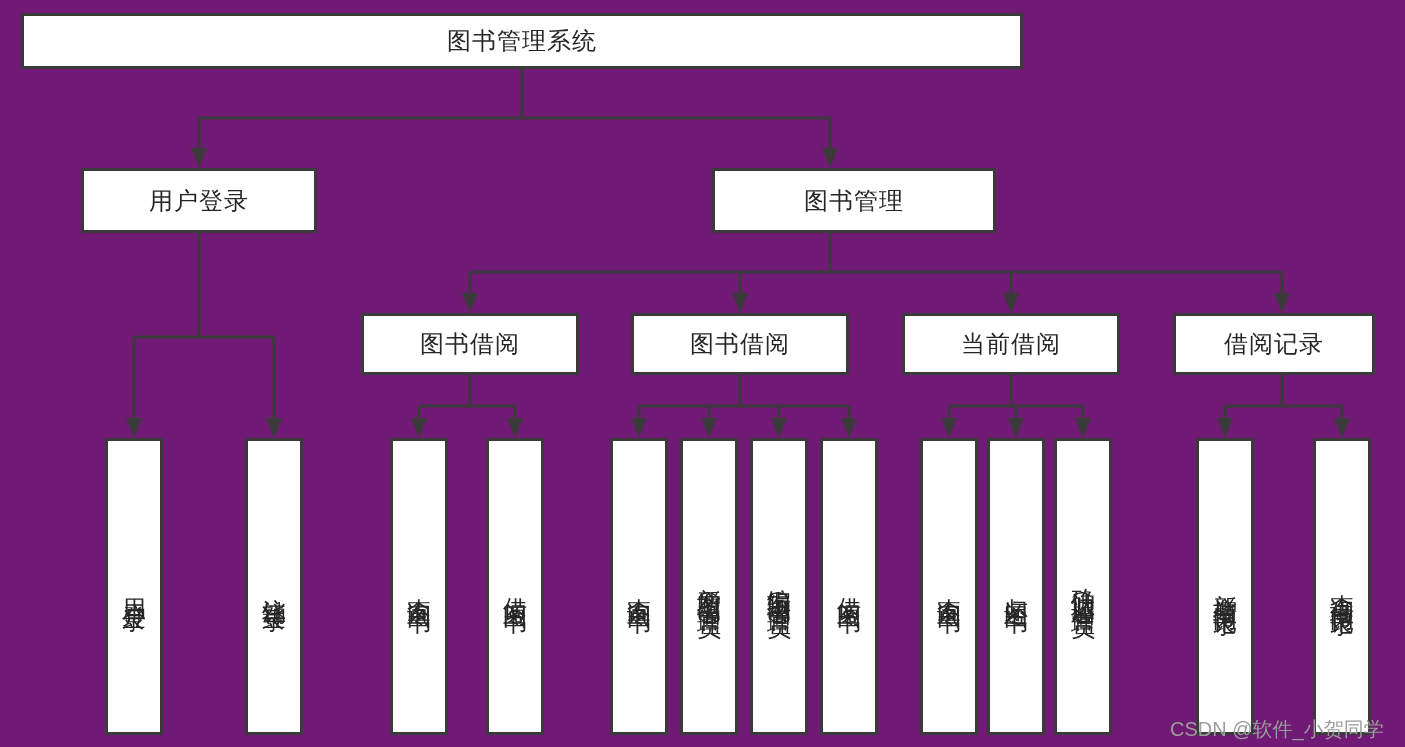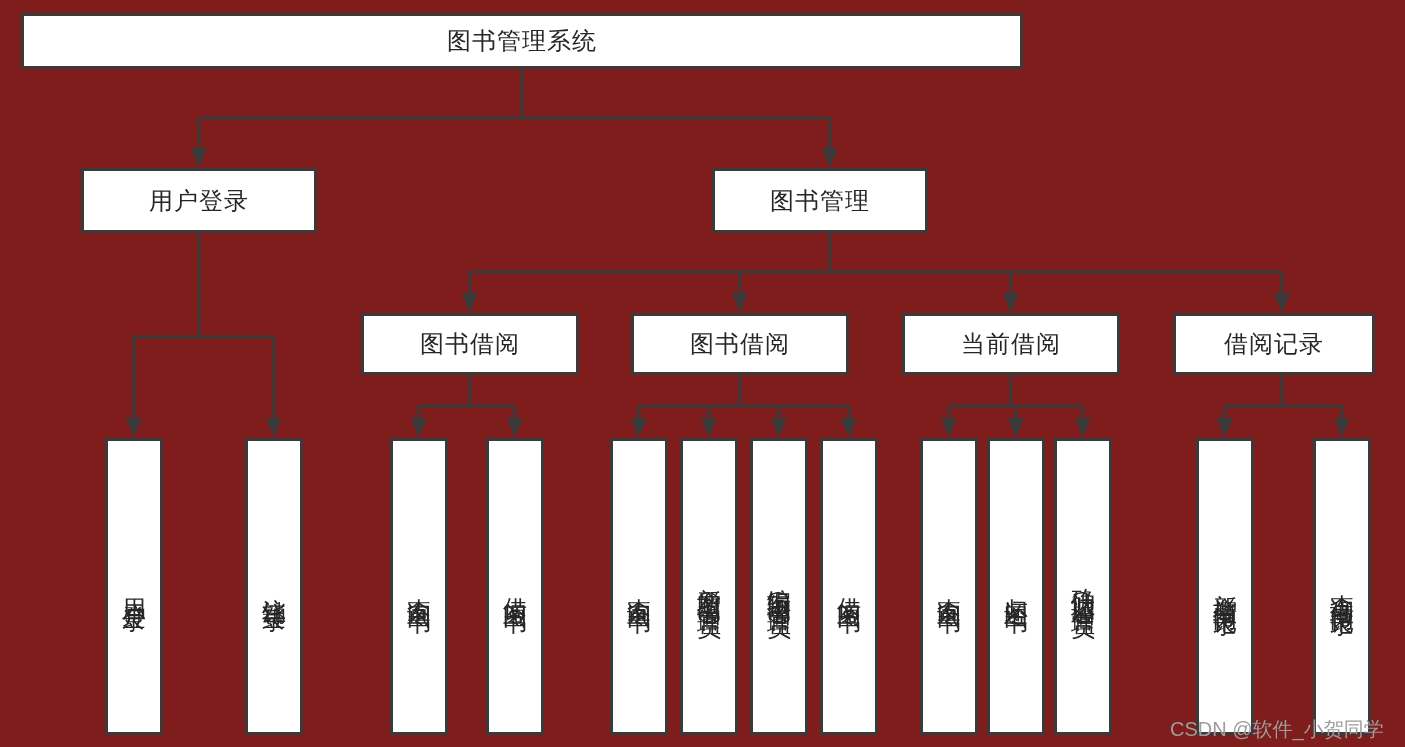--- a/index.html
+++ b/index.html
@@ -4,21 +4,21 @@
 <style>
   html, body { margin: 0; padding: 0; background: #ffffff; }
   body {
     width: 1405px; height: 747px;
     font-family: "Liberation Sans", sans-serif;
     overflow: hidden;
   }
   .canvas {
     position: relative;
     width: 1405px; height: 747px;
-    background: #7f1d1d;
+    background: #701a75;
   }
   svg.connectors {
     position: absolute; left: 0; top: 0;
     width: 1405px; height: 747px;
     z-index: 1;
   }
   .box {
     position: absolute;
     background: #ffffff;
     border: 3px solid #3a3a3a;
@@ -35,21 +35,21 @@
     writing-mode: vertical-rl;
     text-orientation: mixed;
     letter-spacing: 4px;
     font-size: 24px;
     line-height: 1;
     white-space: nowrap;
   }
   
   #node-root            { left: 21px;   top: 13px;  width: 1002px; height: 56px; }
   #node-user-login      { left: 81px;   top: 168px; width: 236px;  height: 65px; }
-  #node-book-mgmt       { left: 712px;  top: 168px; width: 216px;  height: 65px; }
+  #node-book-mgmt       { left: 712px;  top: 168px; width: 284px;  height: 65px; }
   #node-new-book-rec    { left: 361px;  top: 313px; width: 218px;  height: 62px; }
   #node-book-borrow     { left: 631px;  top: 313px; width: 218px;  height: 62px; }
   #node-current-borrow  { left: 902px;  top: 313px; width: 218px;  height: 62px; }
   #node-borrow-records  { left: 1173px; top: 313px; width: 202px;  height: 62px; }
   .leaf { top: 438px; width: 58px; height: 297px; }
   #leaf-0  { left: 105px; }
   #leaf-1  { left: 245px; }
   #leaf-2  { left: 390px; }
   #leaf-3  { left: 486px; }
   #leaf-4  { left: 610px; }

